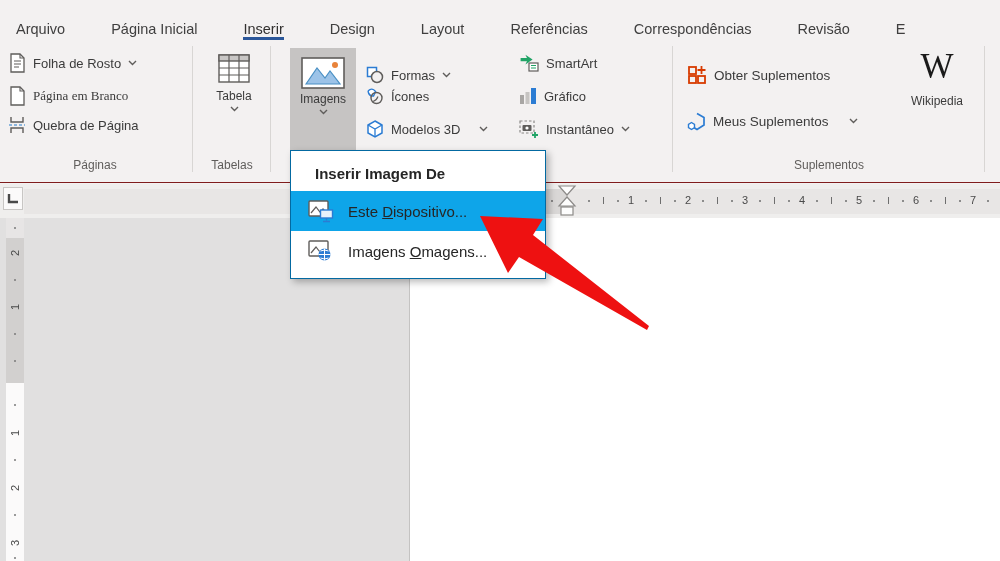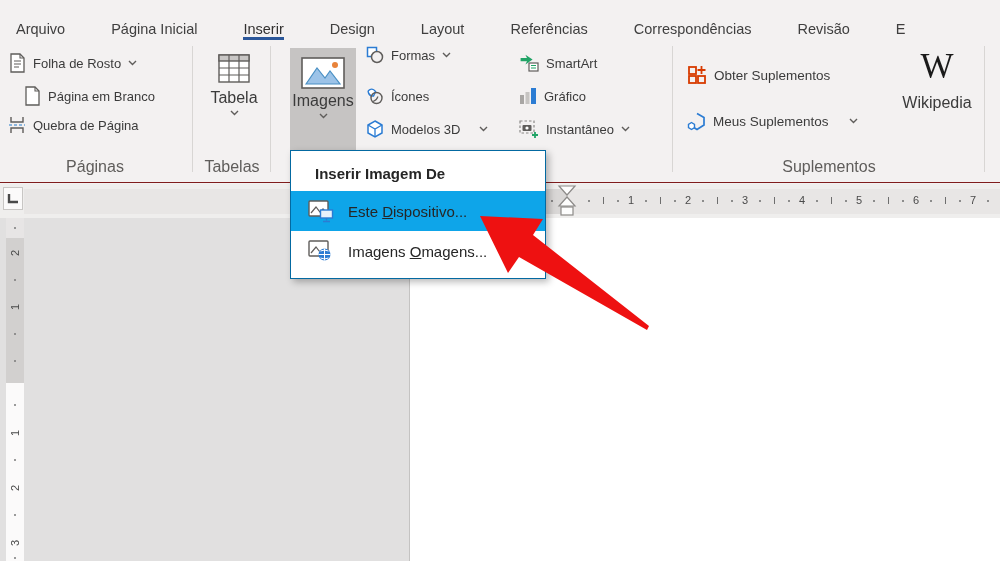--- a/index.html
+++ b/index.html
@@ -10,23 +10,23 @@
   .tabbar { position:absolute; top:0; left:0; width:1000px; height:40px; display:flex; align-items:flex-end;
             padding-left:16px; gap:46px; font-size:14.5px; color:#3f3f3f; background:#f3f1f1; white-space:nowrap; }
   .tab { display:flex; align-items:center; padding-top:3px; border-bottom:3px solid transparent; }
   .tab.active { border-bottom-color:#2b579a; color:#323130; }
 
   
   .ribbon { position:absolute; top:40px; left:0; width:1000px; height:143px; background:#f3f1f1;
             border-bottom:1px solid #7f1d1d; font-size:13px; color:#3b3b3b; }
   .rrow { position:absolute; display:flex; align-items:center; gap:7px; height:26px; white-space:nowrap; }
   .vdiv { position:absolute; top:6px; height:126px; width:1px; background:#d8d6d4; }
-  .grp-label { position:absolute; top:118px; font-size:16px; color:#5f5d5b; text-align:center; }
+  .grp-label { position:absolute; top:118px; font-size:12px; color:#5f5d5b; text-align:center; }
   .bigbtn { position:absolute; display:flex; flex-direction:column; align-items:center; gap:3px; color:#3b3b3b; }
-  .bigbtn .lbl { font-size:16px; }
+  .bigbtn .lbl { font-size:12px; }
   .pressed { background:#c6c4c3; }
   .wglyph { font-family:"Liberation Serif", serif; font-size:35px; line-height:38px; color:#1a1a1a; }
   .ic { display:flex; align-items:center; }
 
   
   .rulerrow { position:absolute; top:184px; left:0; width:1000px; height:34px; background:#efeeed; }
   .hband   { position:absolute; left:24px; top:5px; width:976px; height:25px; background:#e8e6e5; }
   .hmargin { position:absolute; left:546px; top:5px; width:22px; height:25px; background:#d9d7d6; }
   .tabsel { position:absolute; left:3px; top:3px; width:20px; height:23px; background:#fbfafa;
             border:1px solid #c8c6c4; display:flex; align-items:center; justify-content:center; }
@@ -82,21 +82,21 @@
             <path d="M6,8 h7 M6,11 h7 M6,14 h5" stroke="#5f5d5b" stroke-width="1.1"></path>
           </svg>
       </span>
       <span>Folha de Rosto</span>
       <span class="ic">
         <svg width="9" height="6" viewBox="0 0 9 6">
             <path d="M1,1 L4.5,4.5 L8,1" fill="none" stroke="#5f5d5b" stroke-width="1.4"></path>
           </svg>
       </span>
     </div>
-    <div class="rrow" style="left:23px; top:43px;">
+    <div class="rrow" style="left:8px; top:43px;font-family:Liberation Serif, serif;">
       <span class="ic">
         <svg width="18" height="20" viewBox="0 0 18 20">
             <path d="M3,1 h9 l4,4 v14 h-13 z" fill="#fff" stroke="#5f5d5b" stroke-width="1.3"></path>
             <path d="M12,1 v4 h4" fill="none" stroke="#5f5d5b" stroke-width="1.1"></path>
           </svg>
       </span>
       <span>Página em Branco</span>
     </div>
     <div class="rrow" style="left:8px; top:72px;">
       <span class="ic">
@@ -138,21 +138,21 @@
           </svg>
       </span>
       <span class="lbl">Imagens</span>
       <span class="ic">
         <svg width="9" height="6" viewBox="0 0 9 6">
             <path d="M1,1 L4.5,4.5 L8,1" fill="none" stroke="#5f5d5b" stroke-width="1.4"></path>
           </svg>
       </span>
     </div>
 
-    <div class="rrow" style="left:366px; top:2px;">
+    <div class="rrow" style="left:366px; top:22px;">
       <span class="ic">
         <svg width="18" height="18" viewBox="0 0 18 18">
             <rect x="1.5" y="1.5" width="9" height="9" fill="#fff" stroke="#2b7cd3" stroke-width="1.5"></rect>
             <circle cx="11" cy="11" r="5.5" fill="#f3f1f1" stroke="#5f5d5b" stroke-width="1.5"></circle>
           </svg>
       </span>
       <span>Formas</span>
       <span class="ic">
         <svg width="9" height="6" viewBox="0 0 9 6">
             <path d="M1,1 L4.5,4.5 L8,1" fill="none" stroke="#5f5d5b" stroke-width="1.4"></path>

